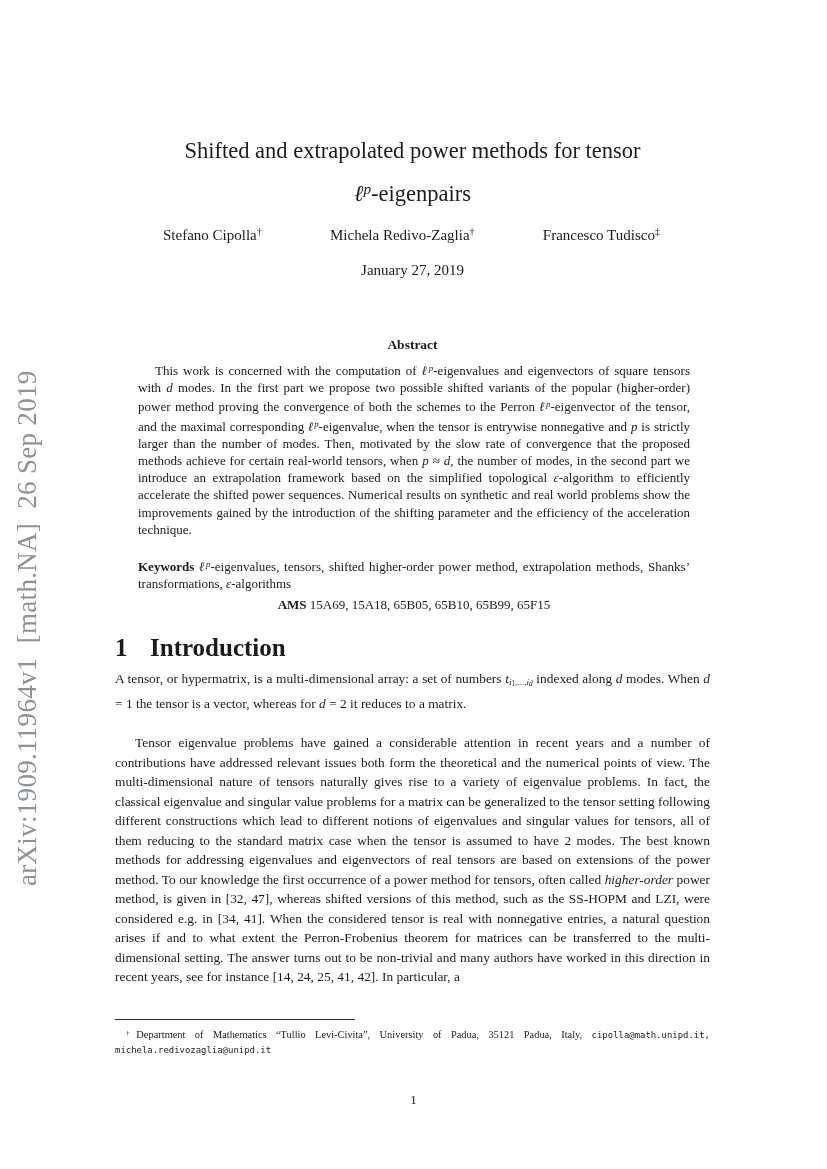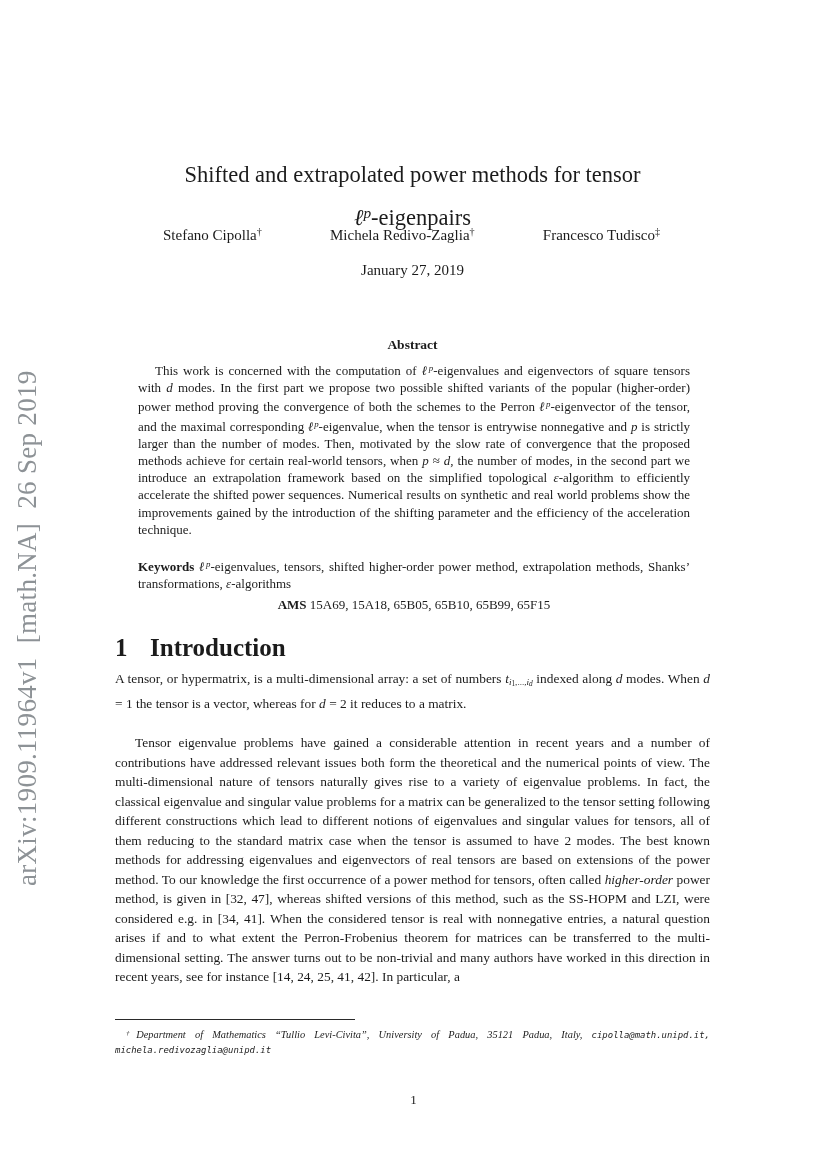--- a/index.html
+++ b/index.html
@@ -7,21 +7,21 @@
     position:relative;
     width:827px;height:1169px;
     background:#ffffff;
     font-family:"Liberation Serif", serif;
     color:#1b1b1b;
     overflow:hidden;
     margin:0 auto;
   }
   .content{position:absolute;left:115px;top:0;width:595px;}
   .title{
-    position:absolute;top:156px;left:0;width:595px;
+    position:absolute;top:132px;left:0;width:595px;
     text-align:center;font-size:22.5px;line-height:38px;font-weight:normal;margin:0;
   }
   .authors{
     position:absolute;top:226px;left:48px;right:50px;
     display:flex;justify-content:space-between;
     font-size:15px;
     gap:12px;
   }
   .date{position:absolute;top:262px;left:0;width:595px;text-align:center;font-size:15px;}
   .abstract-heading{
@@ -44,21 +44,21 @@
     position:absolute;top:634px;left:0;width:595px;margin:0;
     font-size:25px;font-weight:bold;
   }
   .secnum{display:inline-block;min-width:35px;}
   .body-par{
     position:absolute;left:0;width:595px;margin:0;
     font-size:13.4px;line-height:19.5px;text-align:justify;
   }
   .par1{top:669px;text-indent:0;}
   .par2{top:733px;text-indent:20px;}
-  .footnotes{position:absolute;left:115px;top:1019px;width:595px;font-style:italic;}
+  .footnotes{position:absolute;left:115px;top:1019px;width:595px;}
   .fnrule{width:240px;border-top:1px solid #2a2a2a;height:0;margin:0 0 6px 0;}
   .fn{
     margin:0;font-size:10.4px;line-height:14.6px;
     text-align:justify;text-indent:11px;
   }
   .pageno{position:absolute;top:1092px;left:0;width:827px;text-align:center;font-size:13px;}
   .arxiv-strip{
     position:absolute;left:12px;top:886px;width:562px;
     transform-origin:0 0;transform:rotate(-90deg);
     font-size:27px;color:#8d9296;white-space:pre;letter-spacing:0.3px;

